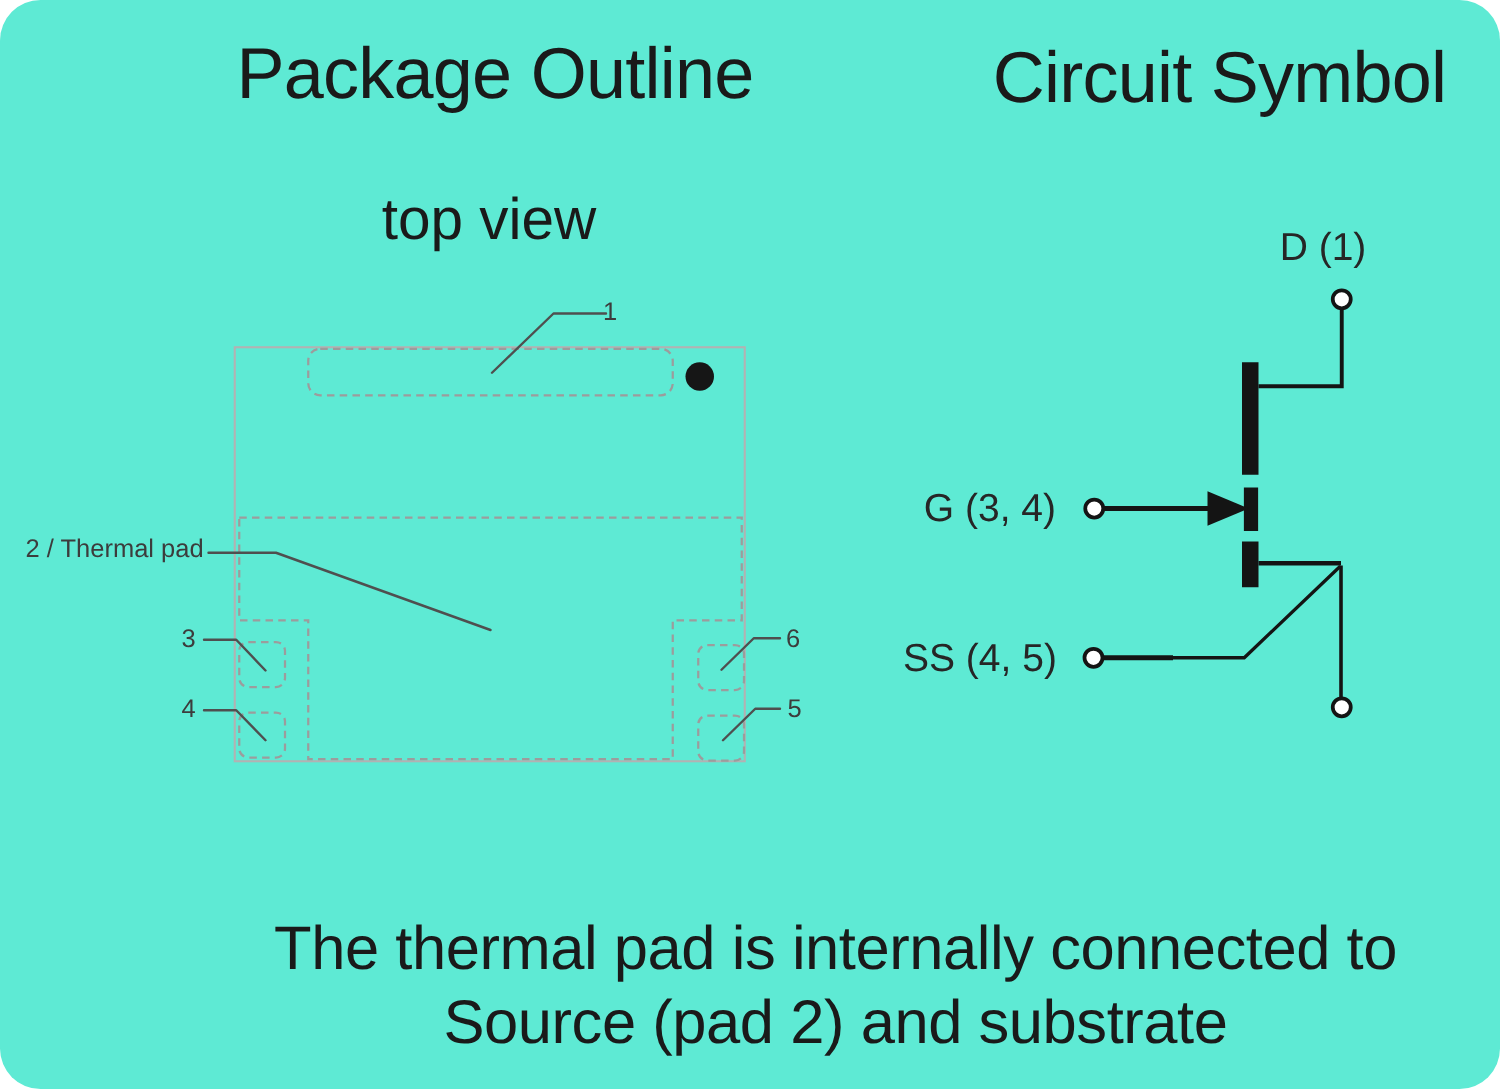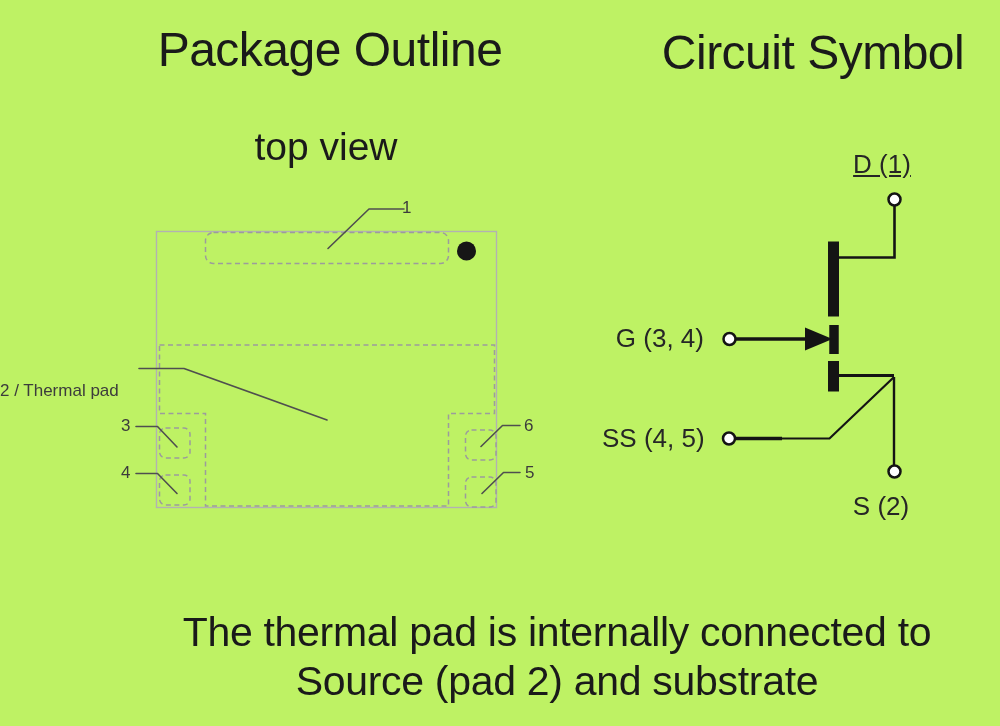--- a/index.html
+++ b/index.html
@@ -5,22 +5,23 @@
   html, body {
     margin: 0;
     padding: 0;
     background: #ffffff;
     font-family: "Liberation Sans", sans-serif;
   }
   #canvas {
     position: relative;
     width: 1000px;
     height: 726px;
-    background: #bef264;
+    background: #5eead4;
     overflow: hidden;
+    border-radius: 27px;
   }
   .abs { position: absolute; }
   #diagram-svg {
     position: absolute;
     left: 0; top: 0;
     width: 1000px;
     height: 726px;
   }
   .title {
     font-size: 48px;
@@ -64,37 +65,36 @@
 <div id="canvas">
 
   <div class="abs title" style="left:140px; top:21px; width:380px;">Package Outline</div>
 
   <div class="abs subtitle" style="left:206px; top:124px; width:240px;">top view</div>
 
   <div class="abs title" style="left:633px; top:24px; width:360px;">Circuit Symbol</div>
 
   <div class="abs pin-label" style="left:402px; top:199px;">1</div>
 
-  <div class="abs pin-label" style="left:0; top:357px;margin-top:25px;">2 / Thermal pad</div>
+  <div class="abs pin-label" style="left:17px; top:357px;">2 / Thermal pad</div>
 
   <div class="abs pin-label" style="left:121px; top:417px;">3</div>
 
   <div class="abs pin-label" style="left:121px; top:464px;">4</div>
 
   <div class="abs pin-label" style="left:524px; top:417px;">6</div>
 
   <div class="abs pin-label" style="left:525px; top:464px;">5</div>
 
-  <div class="abs term-label" style="left:822px; top:150px; width:120px; text-align:center;text-decoration:underline;">D (1)</div>
+  <div class="abs term-label" style="left:822px; top:150px; width:120px; text-align:center;">D (1)</div>
 
   <div class="abs term-label" style="left:584px; top:324px; width:120px; text-align:right;">G (3, 4)</div>
 
   <div class="abs term-label" style="left:602px; top:424px; width:120px; ">SS (4, 5)</div>
 
-  <div class="abs term-label" style="left:821px; top:492px; width:120px; text-align:center;">S (2)</div>
 
   <div class="abs note" style="left:107px; top:608px; width:900px;">
     <div>The thermal pad is internally connected to</div>
     <div>Source (pad 2) and substrate</div>
   </div>
 
   <svg id="diagram-svg" viewBox="0 0 1000 726">
 
     <g fill="none" stroke="#b2b2b2" stroke-width="1.4">
       <rect x="156.5" y="231.5" width="340" height="276"></rect>

